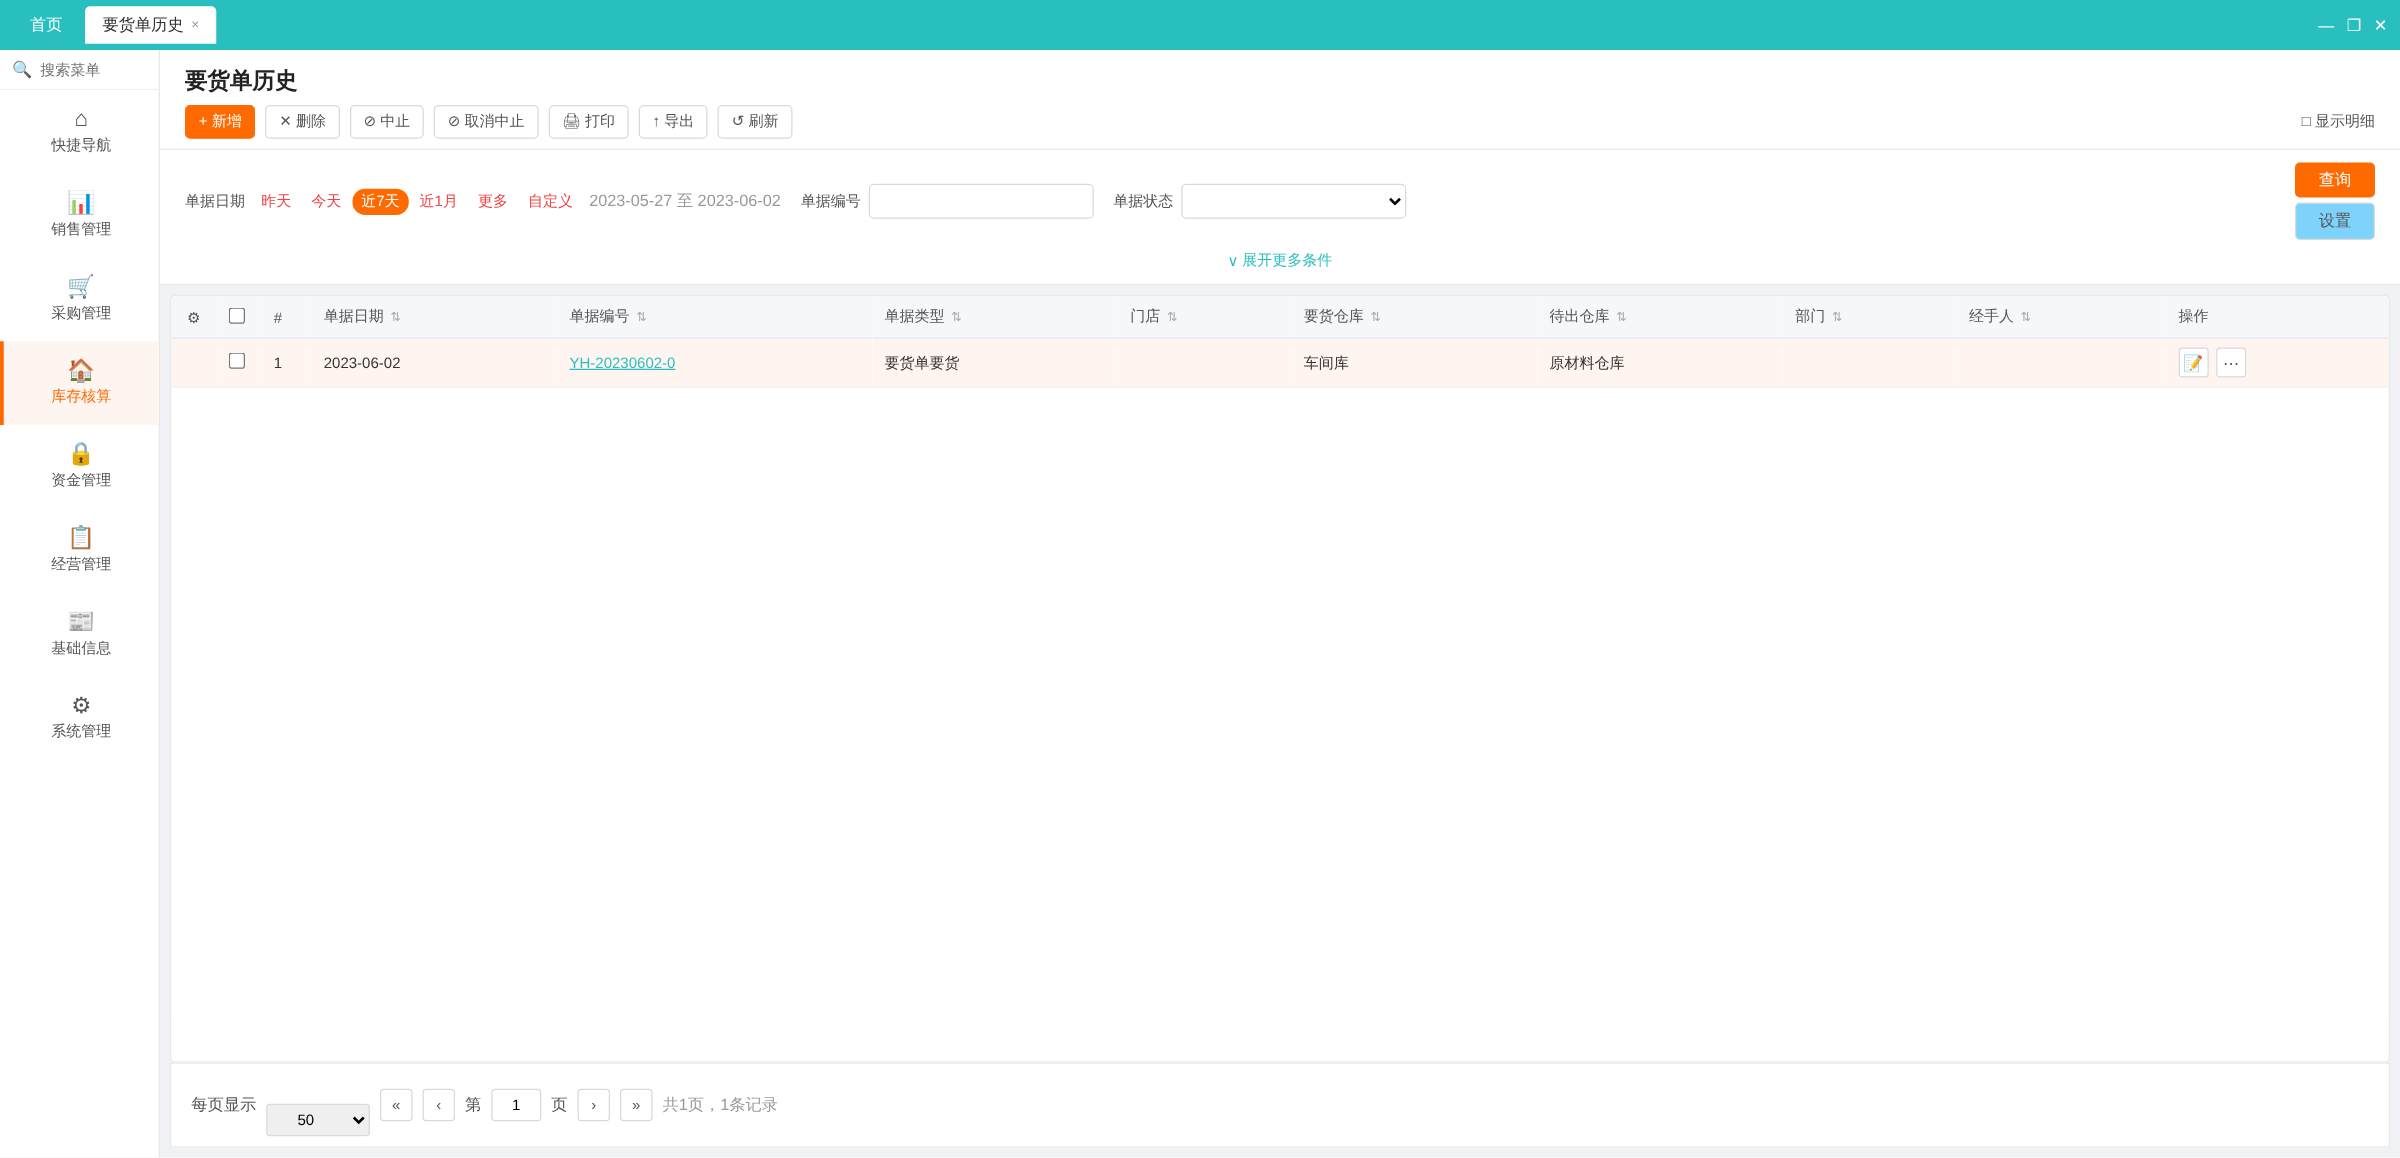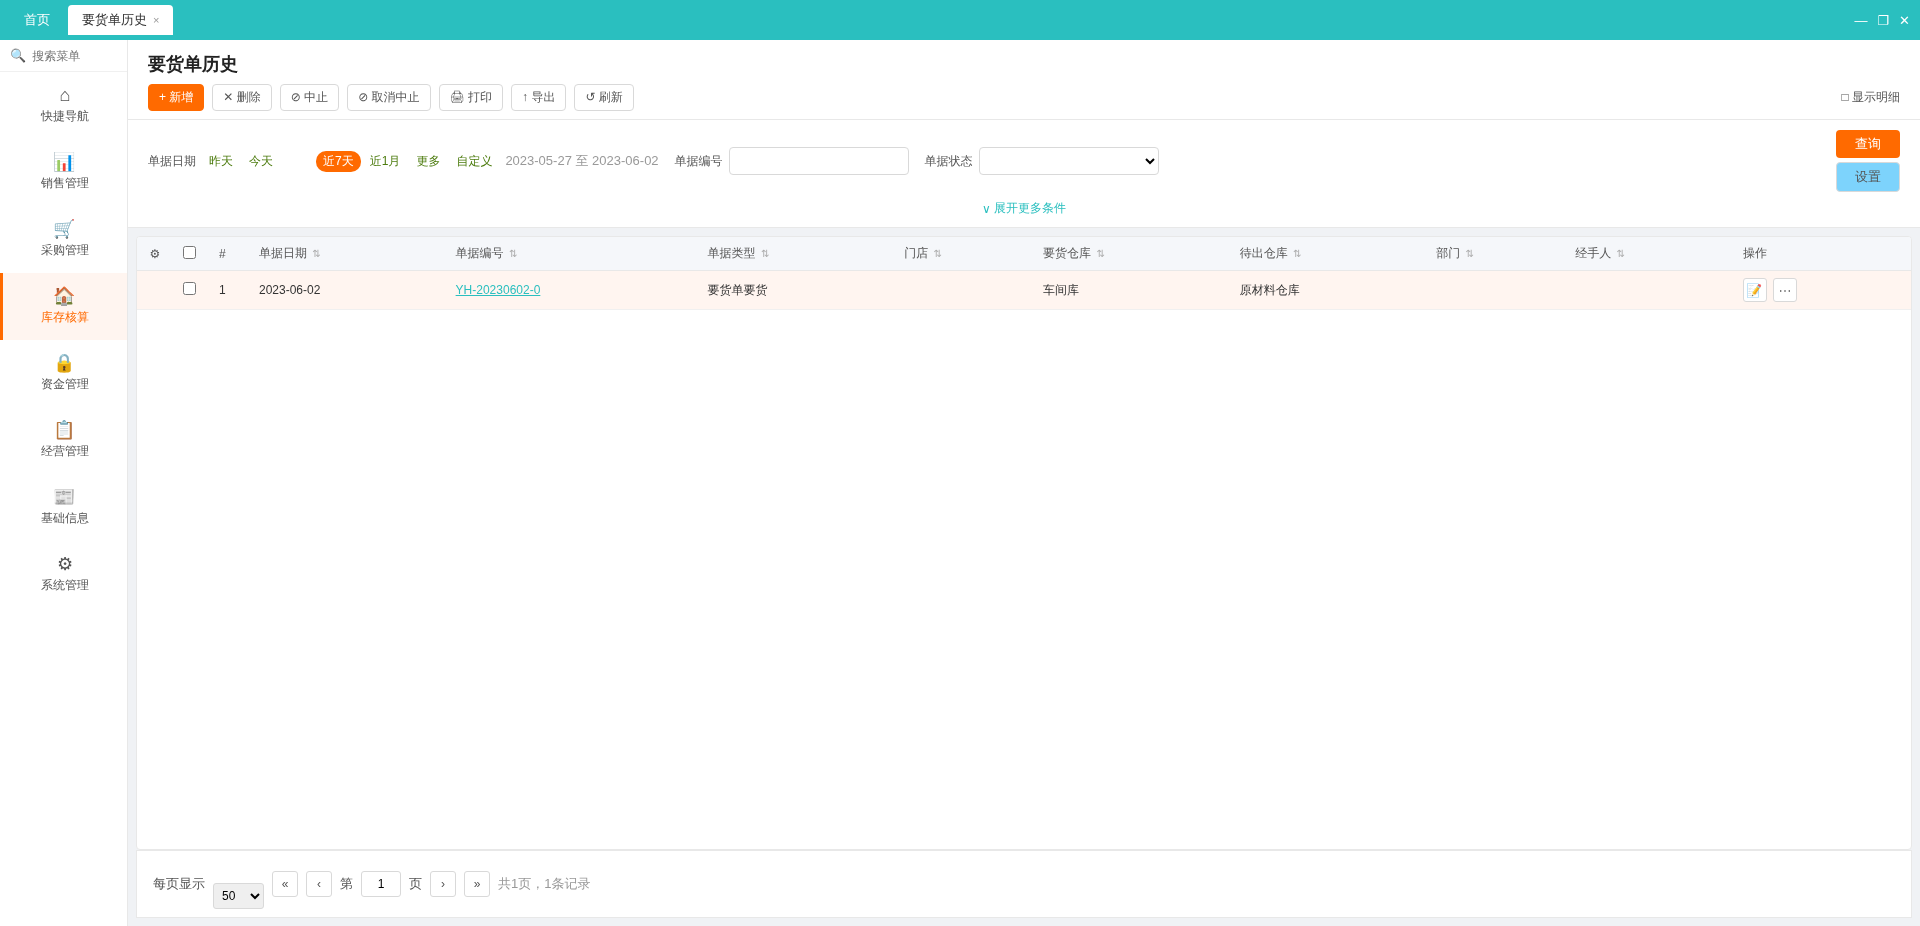--- a/index.html
+++ b/index.html
@@ -169,28 +169,27 @@
     .filter-date-btns {
       display: flex;
       align-items: center;
       gap: 2px;
     }
     .date-btn {
       padding: 2px 7px;
       border-radius: 10px;
       font-size: 12px;
       cursor: pointer;
-      color: #4d7c0f;
+      color: #ef4444;
       background: transparent;
       border: none;
     }
     .date-btn.active {
       background: #ff6a00;
       color: #fff;
-      margin-left: 34px;
     }
     .filter-date-range {
       font-size: 13px;
       color: #999;
     }
     .filter-input {
       height: 28px;
       border: 1px solid #d9d9d9;
       border-radius: 4px;
       padding: 0 8px;
@@ -345,21 +344,21 @@
       flex-shrink: 0;
       margin: 0 8px 8px;
       border: 1px solid #e8e8e8;
       border-top: 1px solid #e8e8e8;
     }
     .pagination-label { color: #555; }
     .pagination-select {
       height: 26px;
       border: 1px solid #d9d9d9;
       border-radius: 3px;
-      padding: 0 4px;
+      padding: 0 20px;
       font-size: 12px;
       margin-top: 24px;
     }
     .pagination-btn {
       width: 26px;
       height: 26px;
       border: 1px solid #d9d9d9;
       border-radius: 3px;
       background: #fff;
       cursor: pointer;

